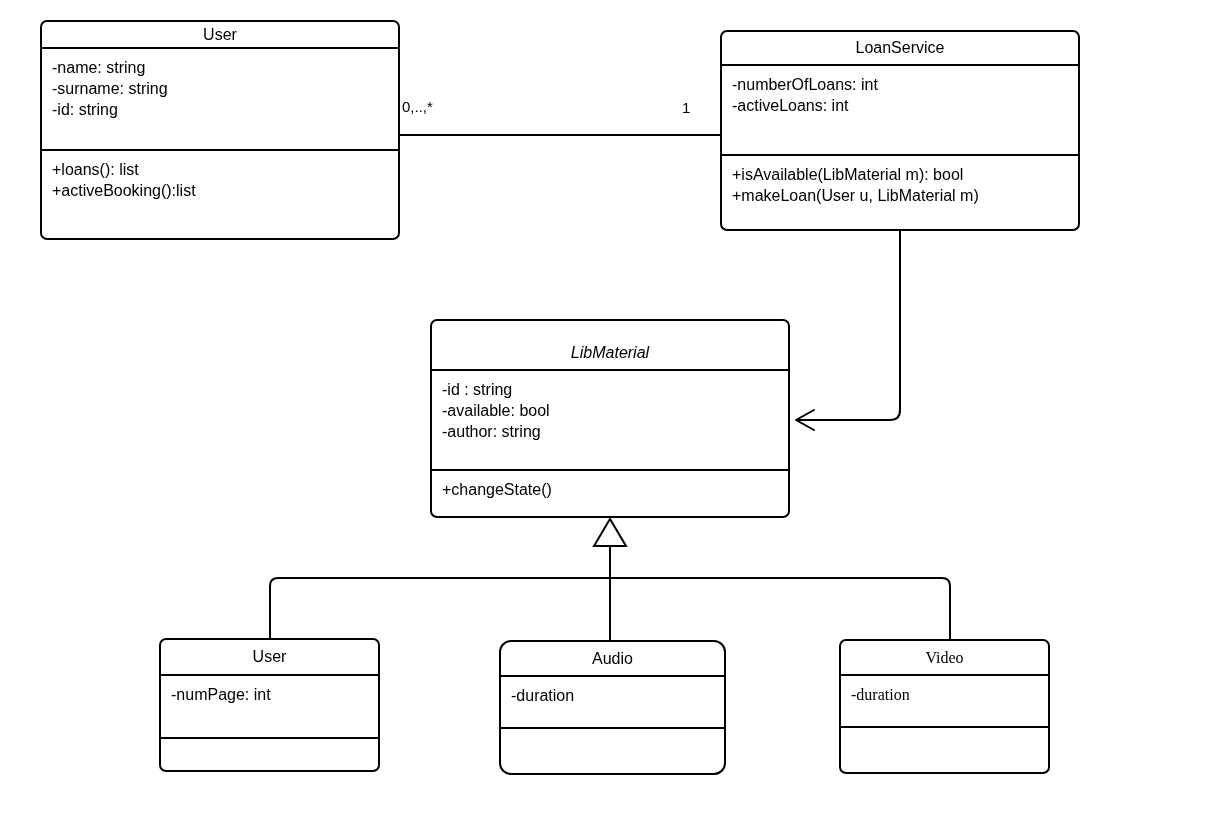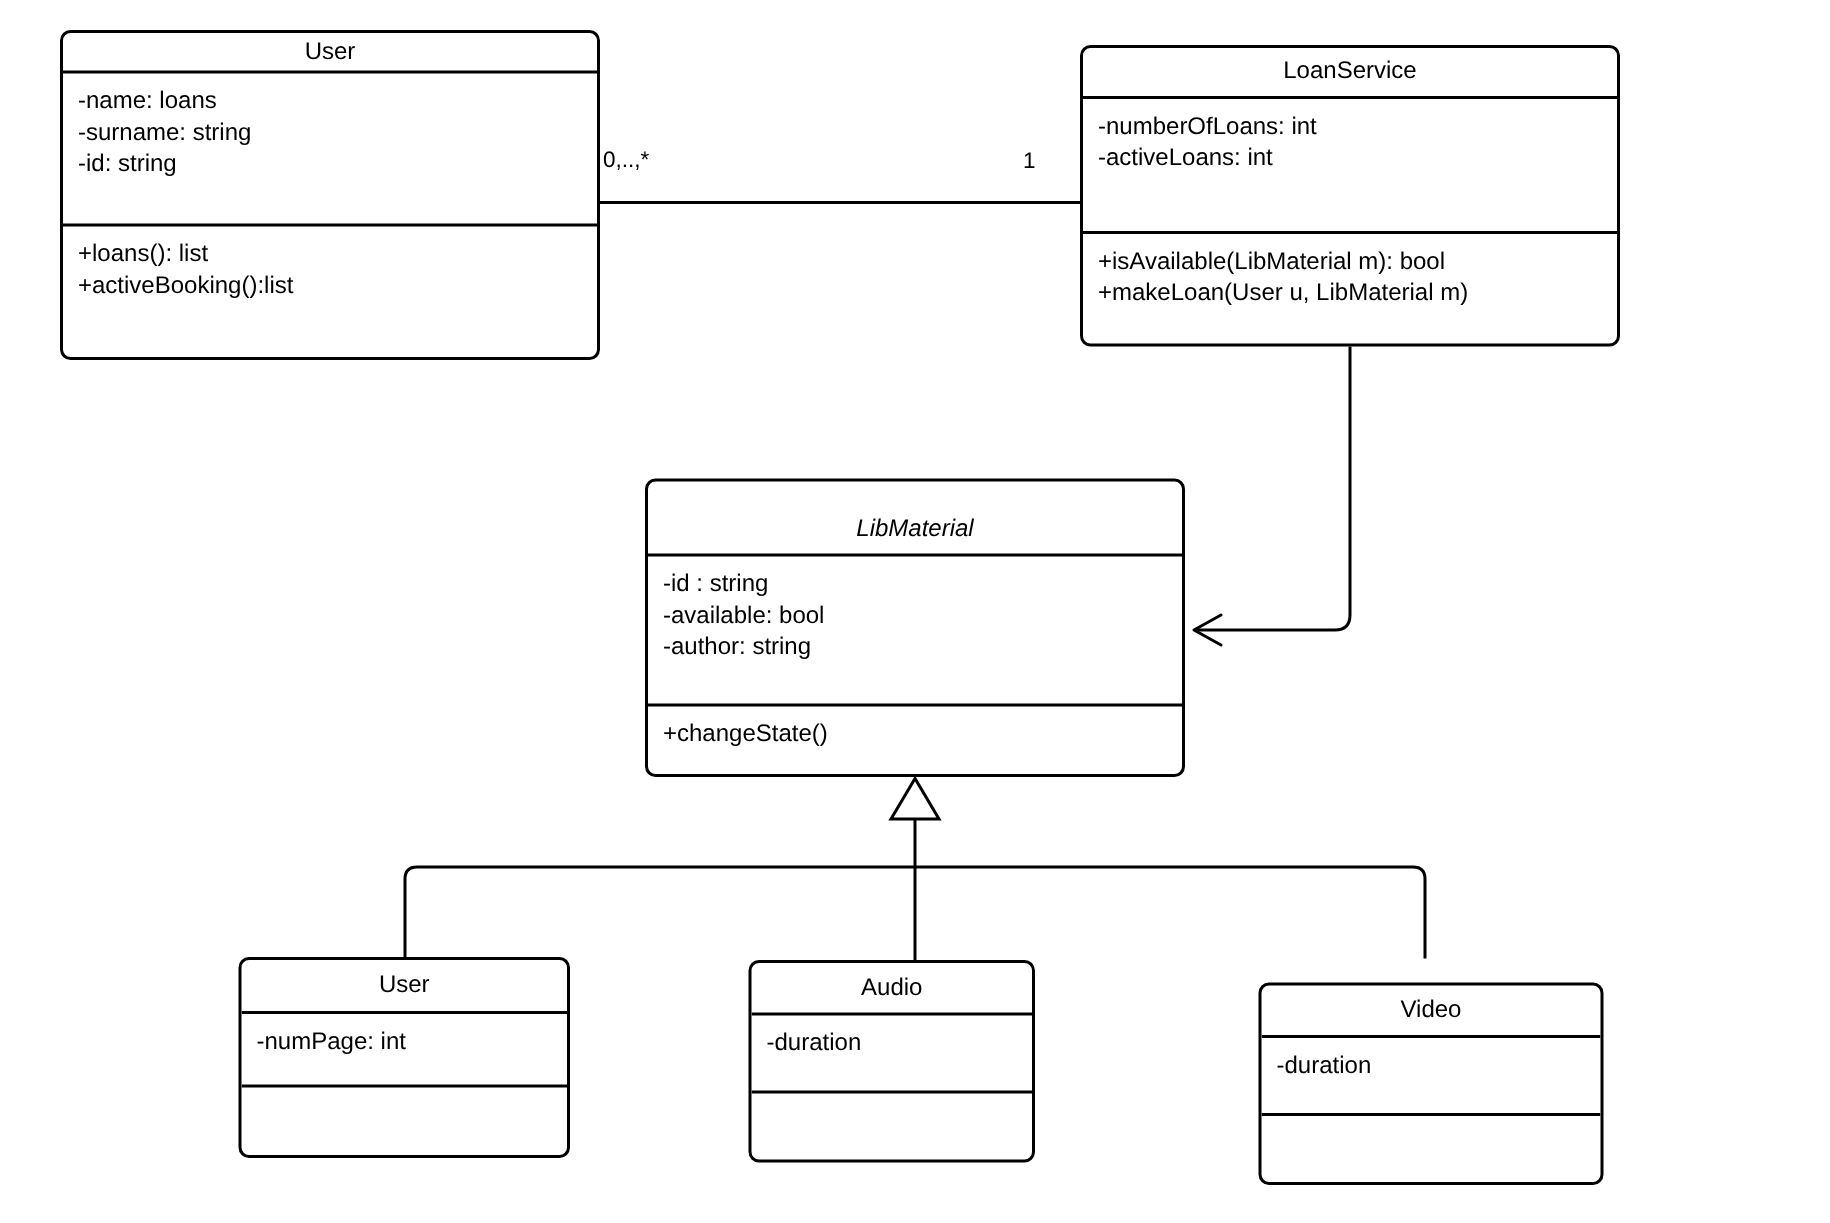--- a/index.html
+++ b/index.html
@@ -88,21 +88,21 @@
 
     <path d="M 610 578 L 610 640" fill="none" stroke="#000000" stroke-width="2"></path>
   </svg>
 
   <span class="edge-label" style="left:402px; top:99px;">0,..,*</span>
   <span class="edge-label" style="left:682px; top:100px;">1</span>
 
   <div class="uml-class" style="left:40px; top:20px; width:360px; height:220px;">
     <div class="compartment divided class-title" style="height:27px;">User</div>
     <div class="compartment divided member-list" style="height:102px;">
-      <div class="member">-name: loans</div>
+      <div class="member">-name: string</div>
       <div class="member">-surname: string</div>
       <div class="member">-id: string</div>
     </div>
     <div class="compartment member-list" style="height:80px;">
       <div class="member">+loans(): list</div>
       <div class="member">+activeBooking():list</div>
     </div>
   </div>
 
   <div class="uml-class" style="left:720px; top:30px; width:360px; height:201px;">
@@ -124,35 +124,35 @@
       <div class="member">-available: bool</div>
       <div class="member">-author: string</div>
     </div>
     <div class="compartment member-list" style="height:77px;">
       <div class="member">+changeState()</div>
     </div>
   </div>
 
   <div class="uml-class" style="left:159px; top:638px; width:221px; height:134px;">
     <div class="compartment divided class-title" style="height:36px;">User</div>
-    <div class="compartment divided member-list" style="height:49px;">
+    <div class="compartment divided member-list" style="height:63px;">
       <div class="member">-numPage: int</div>
     </div>
     <div class="compartment member-list" style="height:41px;"></div>
   </div>
 
-  <div class="uml-class" style="left:499px; top:640px; width:191px; height:135px;">
+  <div class="uml-class" style="left:499px; top:640px; width:227px; height:135px;border-radius:12px;">
     <div class="compartment divided class-title" style="height:35px;">Audio</div>
     <div class="compartment divided member-list" style="height:52px;">
       <div class="member">-duration</div>
     </div>
     <div class="compartment member-list" style="height:44px;"></div>
   </div>
 
-  <div class="uml-class" style="left:839px; top:655px; width:230px; height:135px;">
+  <div class="uml-class" style="left:839px; top:639px; width:211px; height:135px;font-family:Liberation Serif, serif;">
     <div class="compartment divided class-title" style="height:35px;">Video</div>
     <div class="compartment divided member-list" style="height:52px;">
       <div class="member">-duration</div>
     </div>
     <div class="compartment member-list" style="height:44px;"></div>
   </div>
 
 </div>
 
 </body></html>

